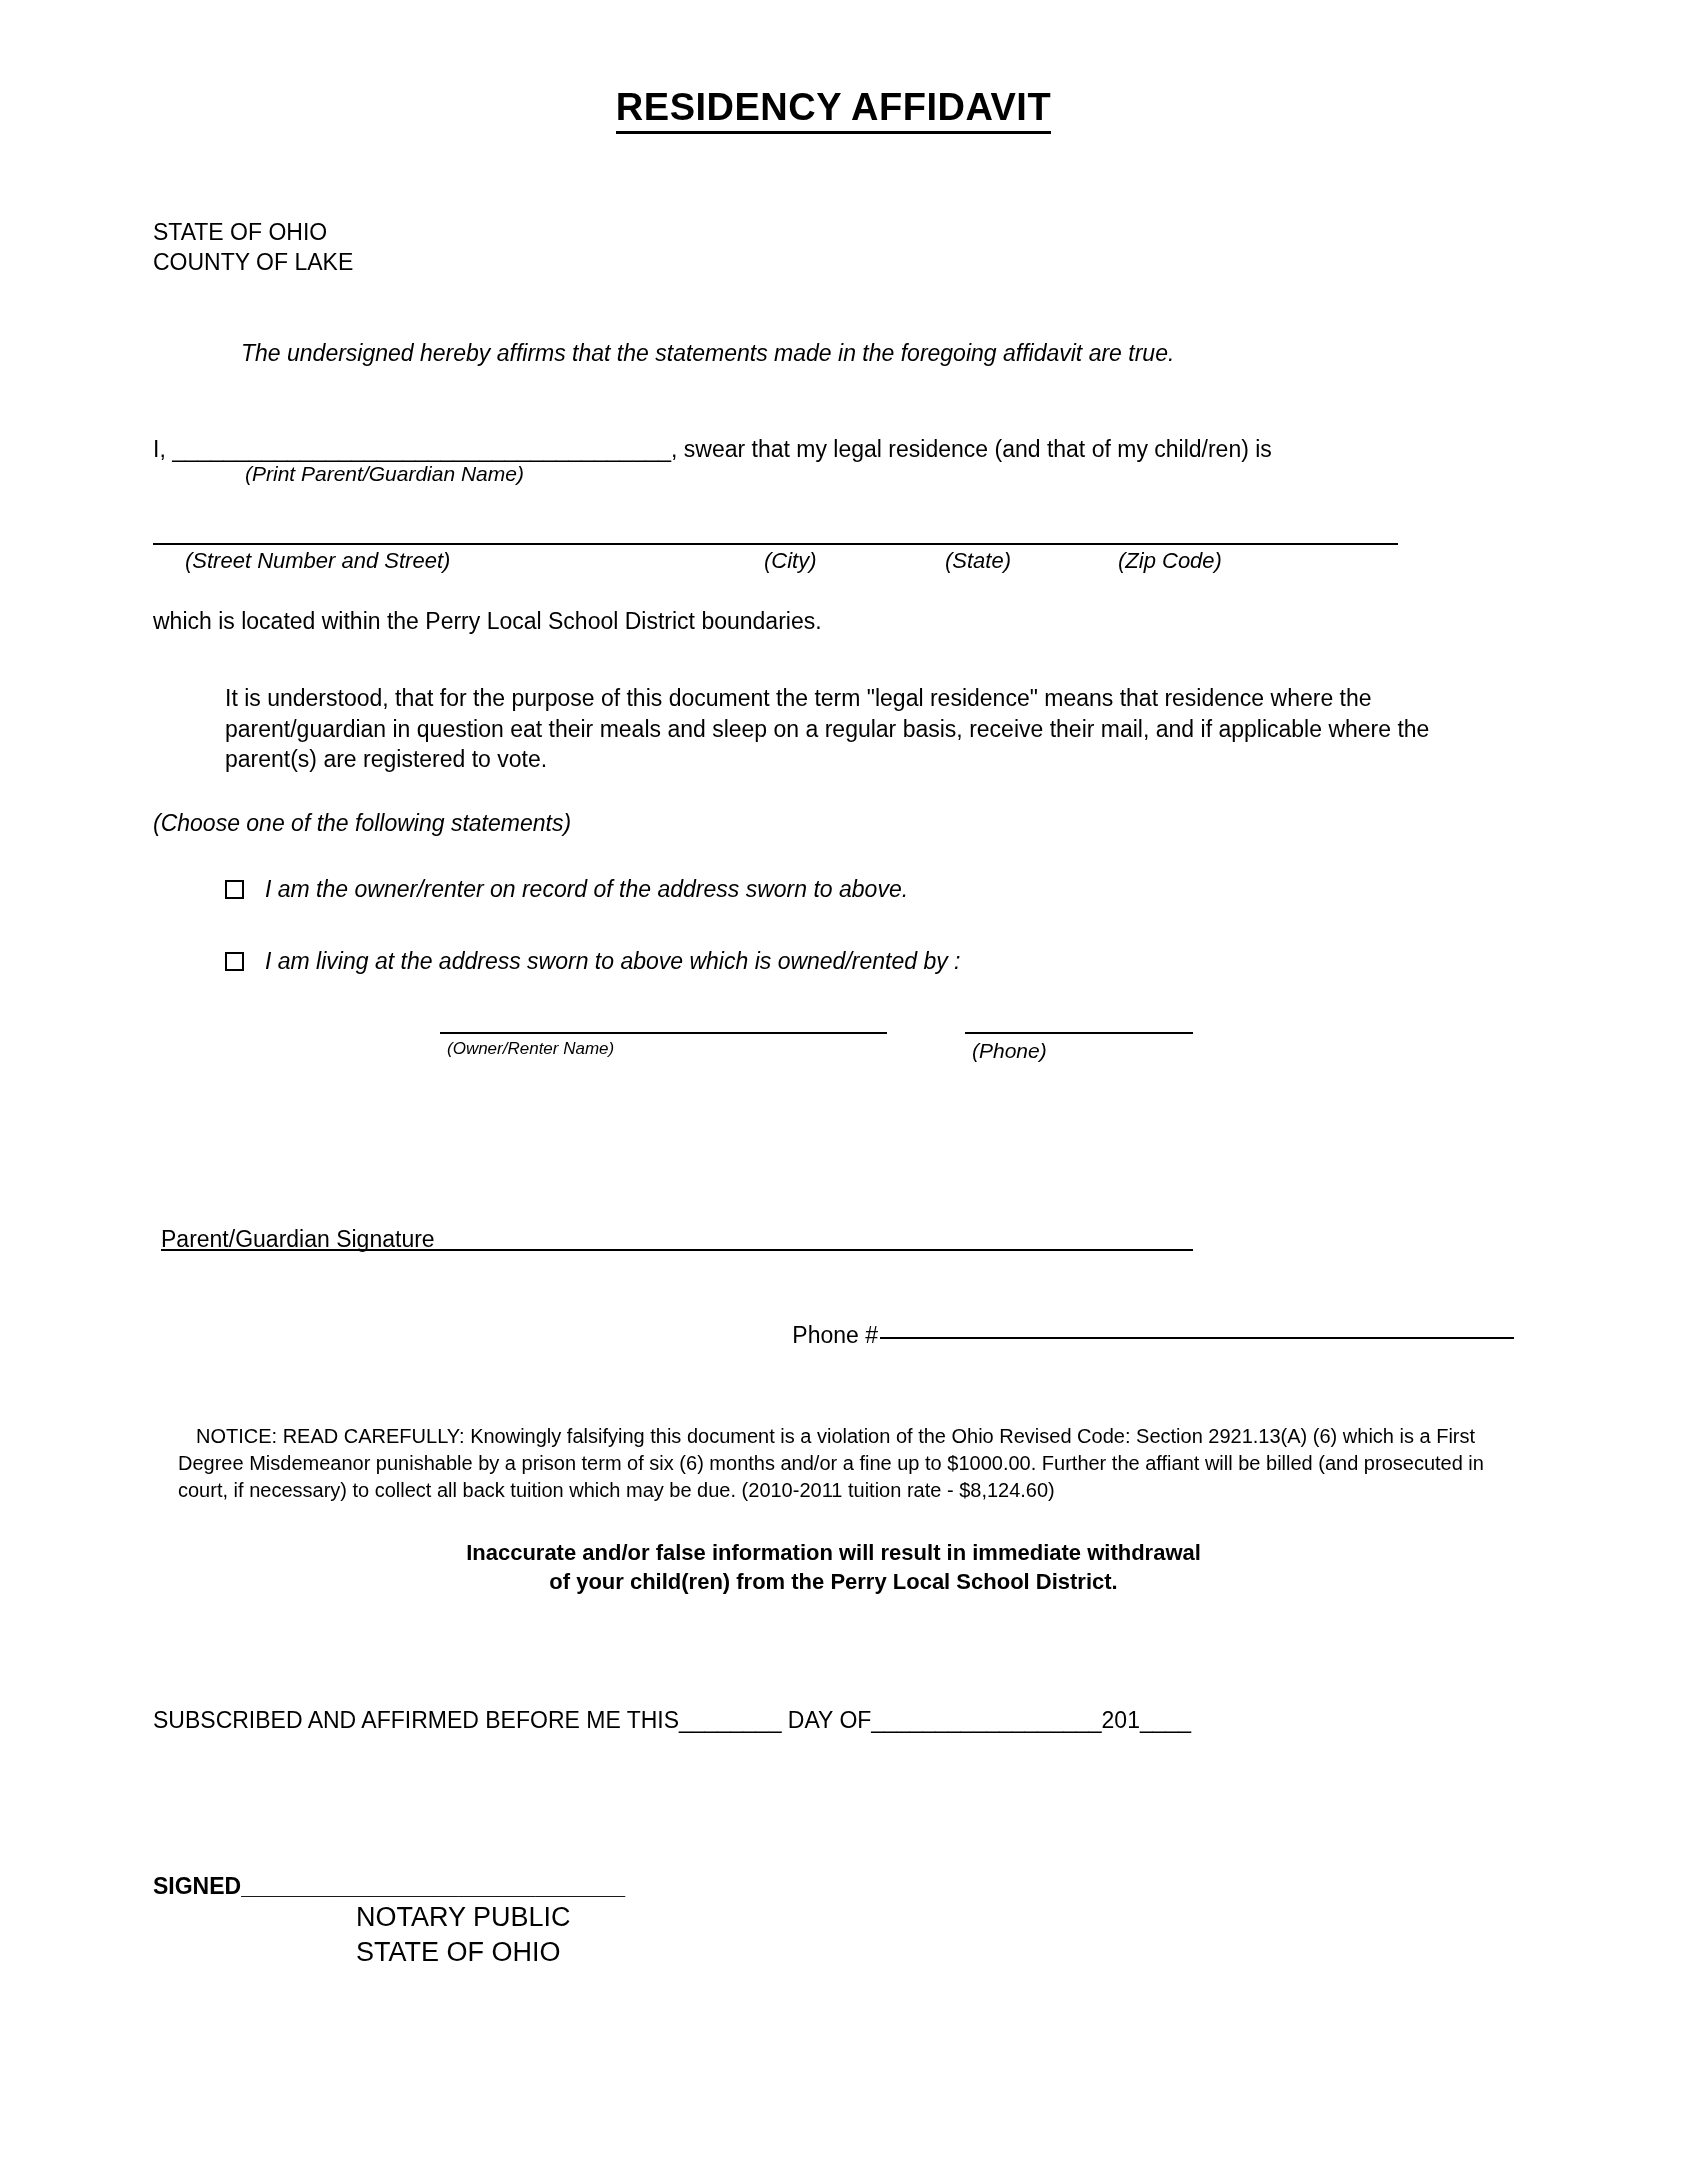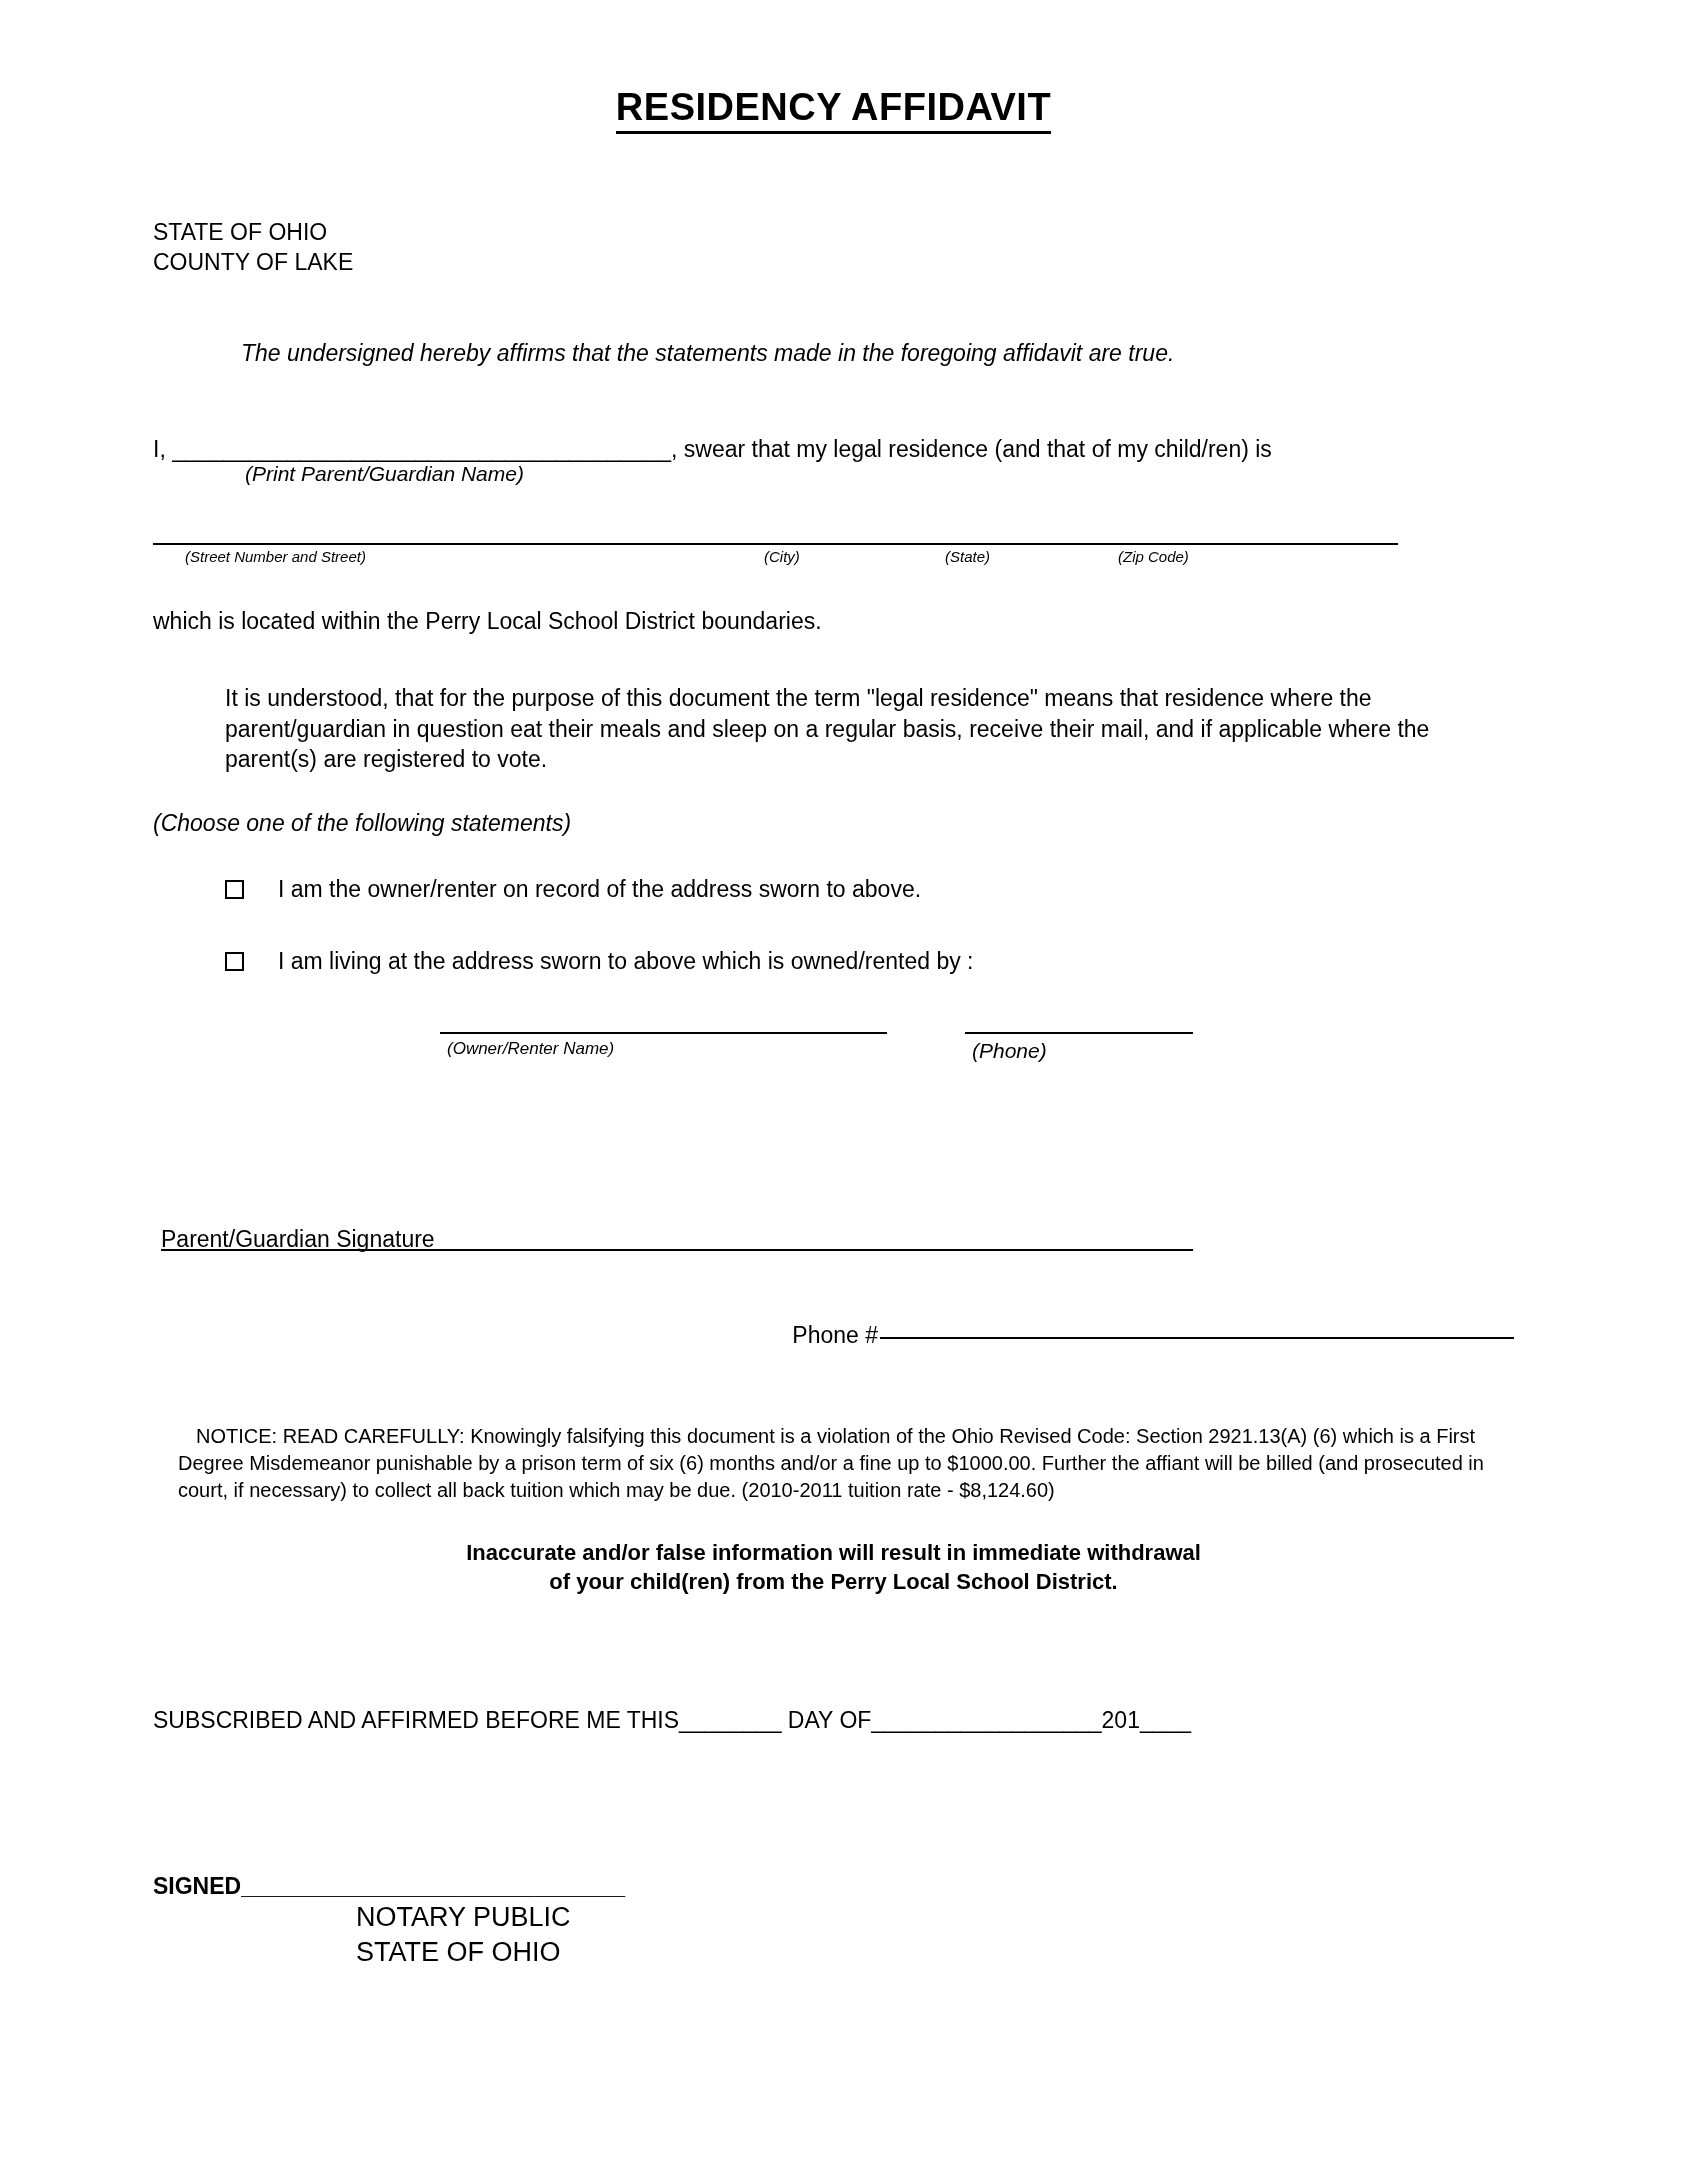--- a/index.html
+++ b/index.html
@@ -76,21 +76,21 @@
   
   .addr-rule {
     margin-top: 57px;
     height: 0;
     border-bottom: 2px solid #000;
     width: 1245px;
   }
   .addr-caps {
     position: relative;
     height: 30px;
-    font-size: 15px;
+    font-size: 22px;
     font-style: italic;
     margin-top: 3px;
   }
   .addr-caps span { position: absolute; top: 0; white-space: nowrap; }
   .cap-street { left: 32px; }
   .cap-city   { left: 611px; }
   .cap-state  { left: 792px; }
   .cap-zip    { left: 965px; }
 
   .within {
@@ -123,23 +123,24 @@
   .chk {
     width: 19px;
     height: 19px;
     border: 2px solid #000;
     box-sizing: border-box;
     margin-top: 5px;
     flex: 0 0 auto;
     background: #fff;
   }
   .opt-label {
-    margin-left: 34px;
+    margin-left: 21px;
     font-size: 23px;
     line-height: 1.25;
+    font-style: italic;
   }
 
   
   .owner-row {
     margin-top: 57px;
     margin-left: 287px;
     position: relative;
     height: 57px;
   }
   .ln-owner {

